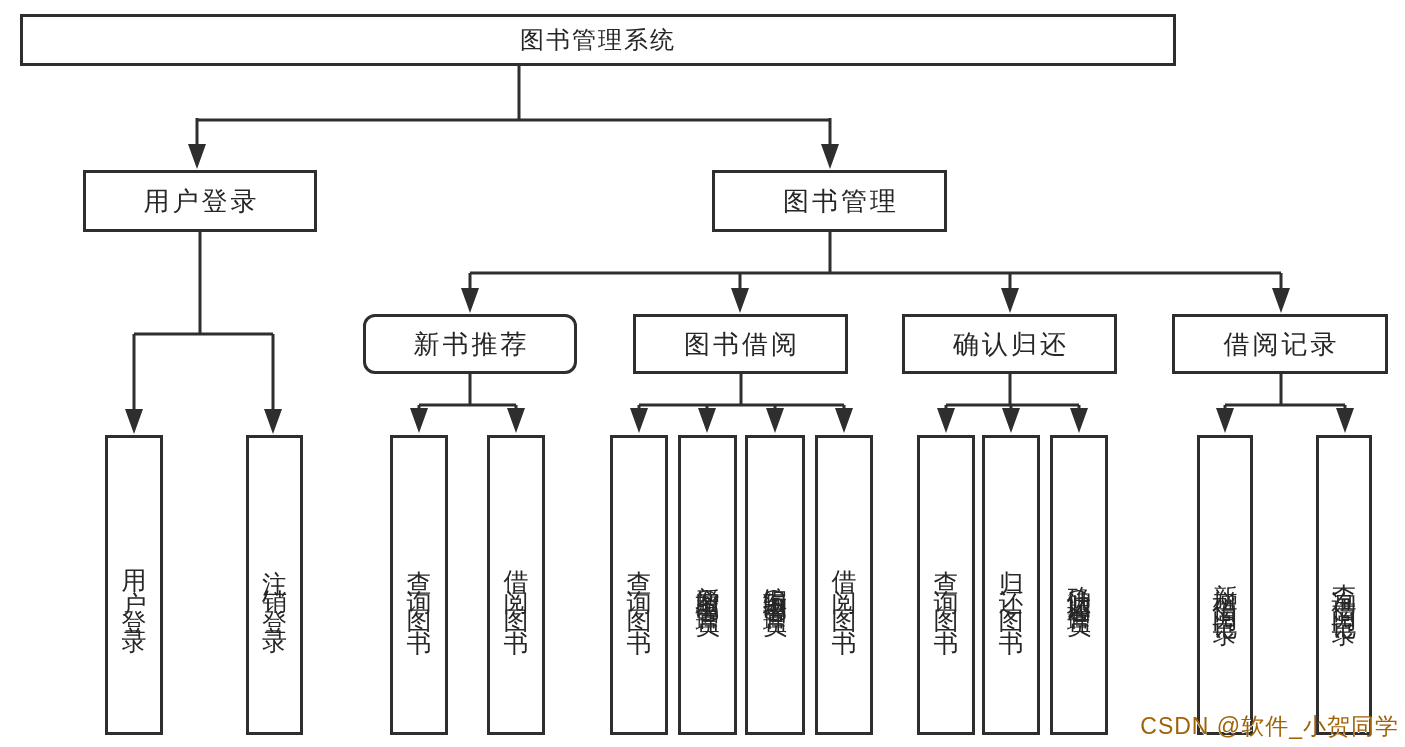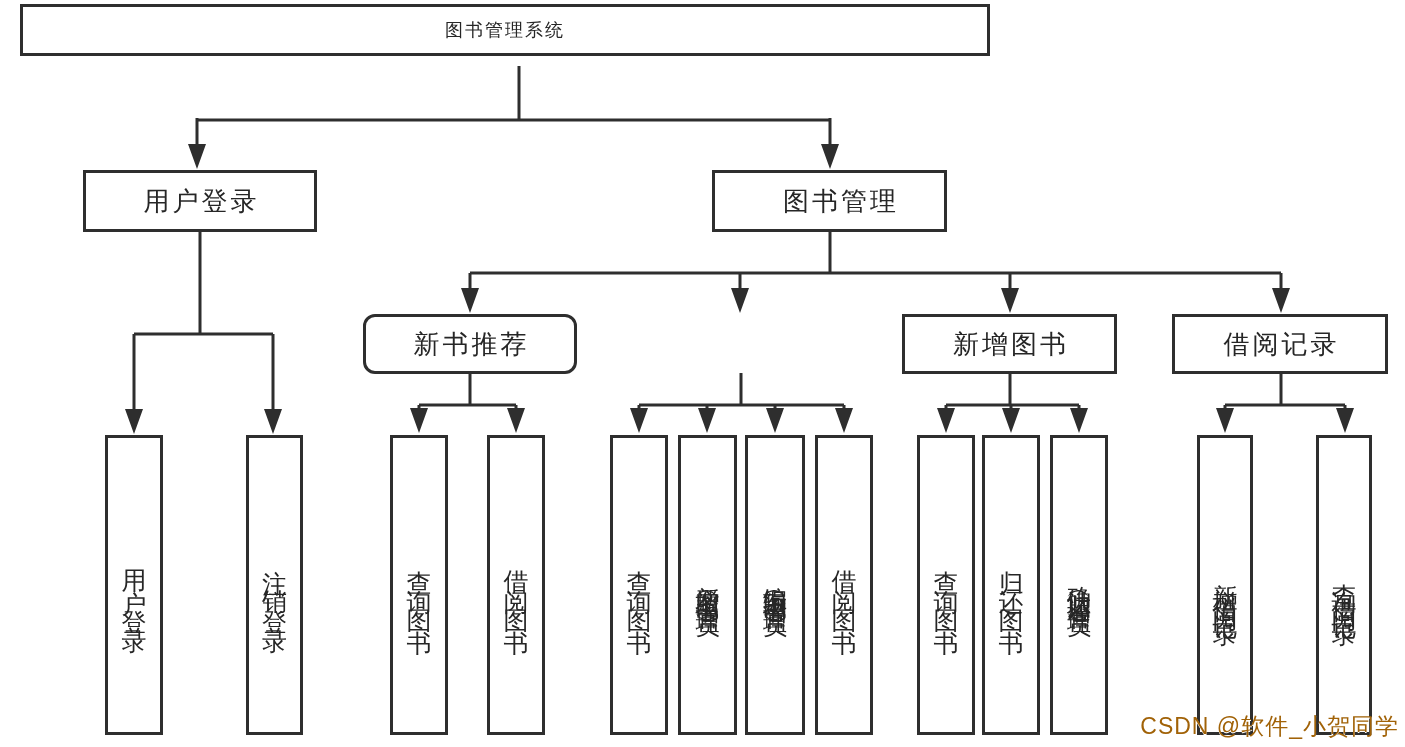--- a/index.html
+++ b/index.html
@@ -27,22 +27,22 @@
     background: #ffffff;
     border: 3px solid #2e2e2e;
     color: #262626;
     display: flex;
     align-items: center;
     justify-content: center;
     z-index: 2;
     white-space: nowrap;
   }
   .root-node {
-    left: 20px; top: 4px; width: 970px; height: 52px;
-    font-size: 18px; letter-spacing: 2px;
+    left: 20px; top: 14px; width: 1156px; height: 52px;
+    font-size: 24px; letter-spacing: 2px;
   }
   .h-node { font-size: 26px; letter-spacing: 3px; text-indent: 3px; }
   .n-user-login  { left: 83px;  top: 170px; width: 234px; height: 62px; }
   .n-book-mgmt   { left: 712px; top: 170px; width: 235px; height: 62px; padding-left: 20px; }
   .n-new-book    { left: 363px; top: 314px; width: 214px; height: 60px; border-radius: 12px; }
   .n-book-borrow { left: 633px; top: 314px; width: 215px; height: 60px; }
   .n-cur-borrow  { left: 902px; top: 314px; width: 215px; height: 60px; }
   .n-borrow-rec  { left: 1172px; top: 314px; width: 216px; height: 60px; }
   .v-node {
     top: 435px; height: 300px;
@@ -138,21 +138,22 @@
       M1216 408 L1234 408 L1225 433 Z
       M1336 408 L1354 408 L1345 433 Z"></path>
   </svg>
 
   <div class="node root-node">图书管理系统</div>
 
   <div class="node h-node n-user-login">用户登录</div>
   <div class="node h-node n-book-mgmt">图书管理</div>
 
   <div class="node h-node n-new-book">新书推荐</div>
-  <div class="node h-node n-cur-borrow">新增图书</div>
+  <div class="node h-node n-book-borrow">图书借阅</div>
+  <div class="node h-node n-cur-borrow">确认归还</div>
   <div class="node h-node n-borrow-rec">借阅记录</div>
 
   <div class="node v-node sp-wide l-1">用户登录</div>
   <div class="node v-node sp-wide l-2">注销登录</div>
 
   <div class="node v-node sp-wide l-3">查询图书</div>
   <div class="node v-node sp-wide l-4">借阅图书</div>
 
   <div class="node v-node sp-wide l-5">查询图书</div>
   <div class="node v-node sp-tight l-6">新增图书（管理员）</div>

